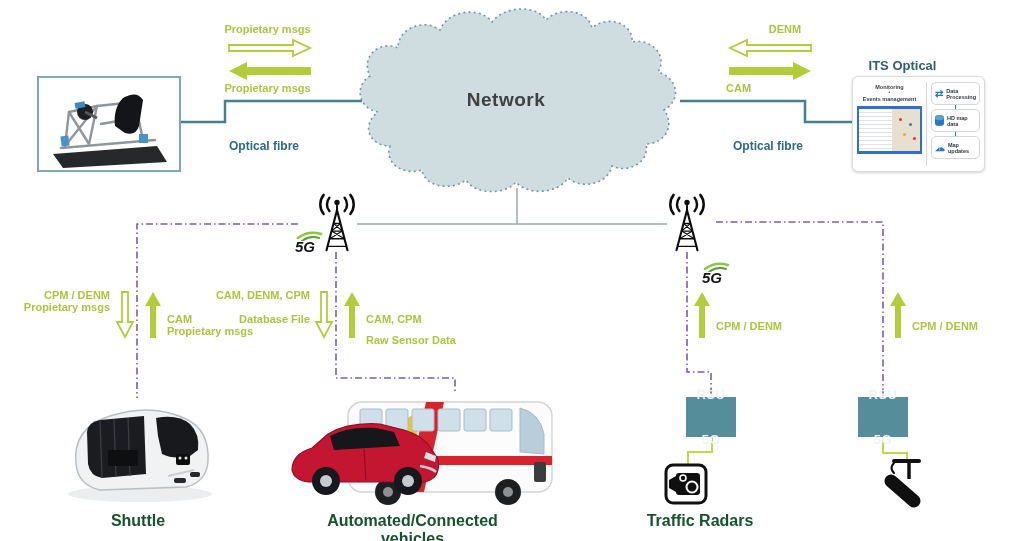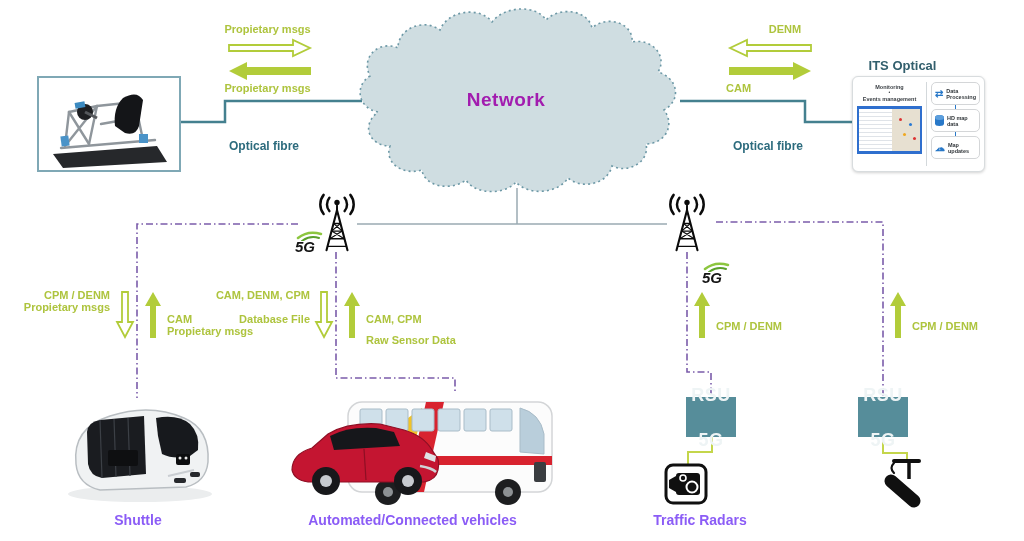--- a/index.html
+++ b/index.html
@@ -3,25 +3,25 @@
 <meta charset="utf-8">
 <style>
   html,body{margin:0;padding:0;background:#fff;}
   .canvas{position:relative;width:1024px;height:541px;background:#fff;overflow:hidden;
           font-family:"Liberation Sans",sans-serif;}
   .abs{position:absolute;}
   .tc{text-align:center;} .tr{text-align:right;}
   .glabel{color:#aec43e;font-weight:700;font-size:11px;line-height:12.5px;}
   .heading{color:#325f6d;font-weight:700;font-size:13px;}
   .teal-label{color:#2c6b7d;font-weight:700;font-size:12px;margin-top:36px;}
-  .bottom-label{color:#8b5cf6;font-weight:700;font-size:14px;text-align:center;}
-  .network-label{color:#a21caf;font-weight:700;font-size:19px;letter-spacing:.5px;text-align:center;}
+  .bottom-label{color:#14532d;font-weight:700;font-size:16px;text-align:center;}
+  .network-label{color:#404040;font-weight:700;font-size:19px;letter-spacing:.5px;text-align:center;}
   .rcc-box{border:2px solid #7fa8b5;background:#fff;}
   .rsu-box{background:#568d9a;color:#eef4f5;display:flex;flex-direction:column;align-items:center;
-           justify-content:center;font-size:18px;line-height:16px;font-weight:600;letter-spacing:.5px;gap:29px;}
+           justify-content:center;font-size:13px;line-height:16px;font-weight:600;letter-spacing:.5px;gap:29px;}
   .g5{position:relative;width:38px;height:28px;}
   .g5 span{position:absolute;left:2px;top:9px;font-size:15px;font-weight:900;font-style:italic;color:#141414;}
   
   .its-panel{background:#fff;border:1px solid #d8dcde;border-radius:6px;
              box-shadow:0 1px 3px rgba(0,0,0,.18);display:flex;padding:5px 4px;box-sizing:border-box;}
   .its-left{width:72px;}
   .its-mon{font-size:5.5px;font-weight:700;color:#3a3f44;text-align:center;margin-top:2px;line-height:6px;}
   .its-dot{font-size:5px;color:#3a3f44;text-align:center;line-height:4px;}
   .its-shot{position:relative;height:42px;margin-top:4px;border:2px solid #2f6fce;border-top-width:3px;
             border-bottom-width:3px;background:#fff;display:flex;}

